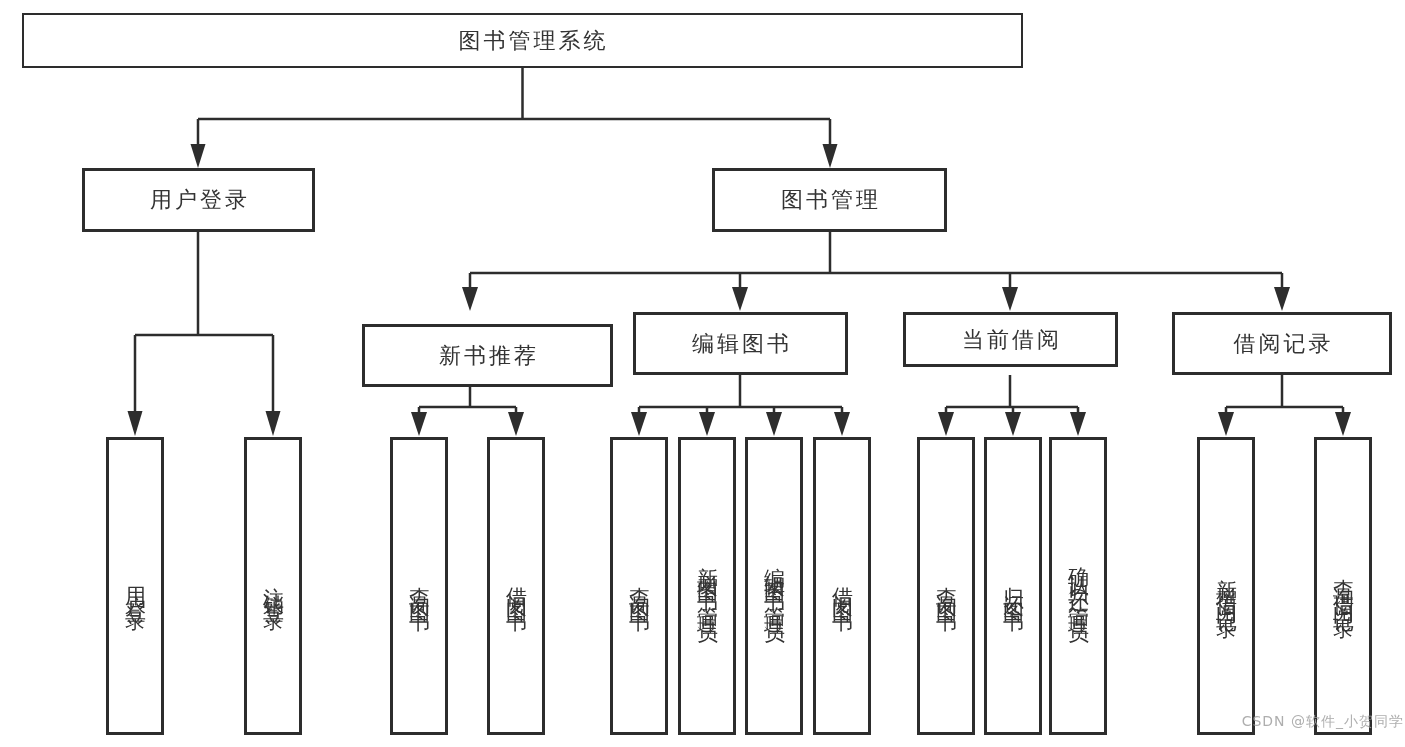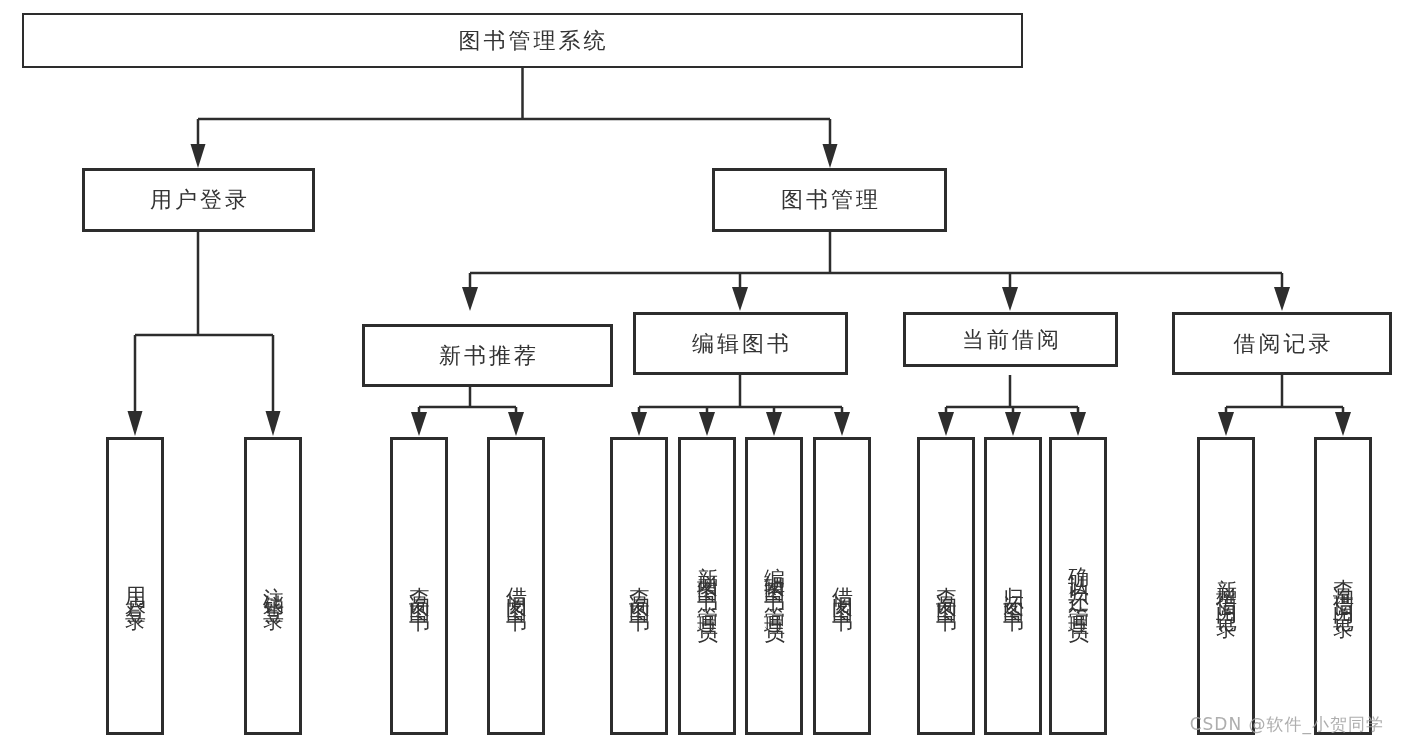--- a/index.html
+++ b/index.html
@@ -48,22 +48,22 @@
     text-orientation: mixed;
     font-size: 21px;
     letter-spacing: 8px;
     line-height: 1.1;
     color: #333333;
     white-space: nowrap;
   }
   .watermark {
     position: absolute;
     top: 713px;
-    right: 21px;
-    font-size: 17px;
+    right: 1px;
+    font-size: 14px;
     letter-spacing: 1px;
     color: rgba(163, 163, 163, 0.88);
     z-index: 5;
     pointer-events: none;
     margin-left: 8px;
   }
 </style>
 </head>
 <body>
 

